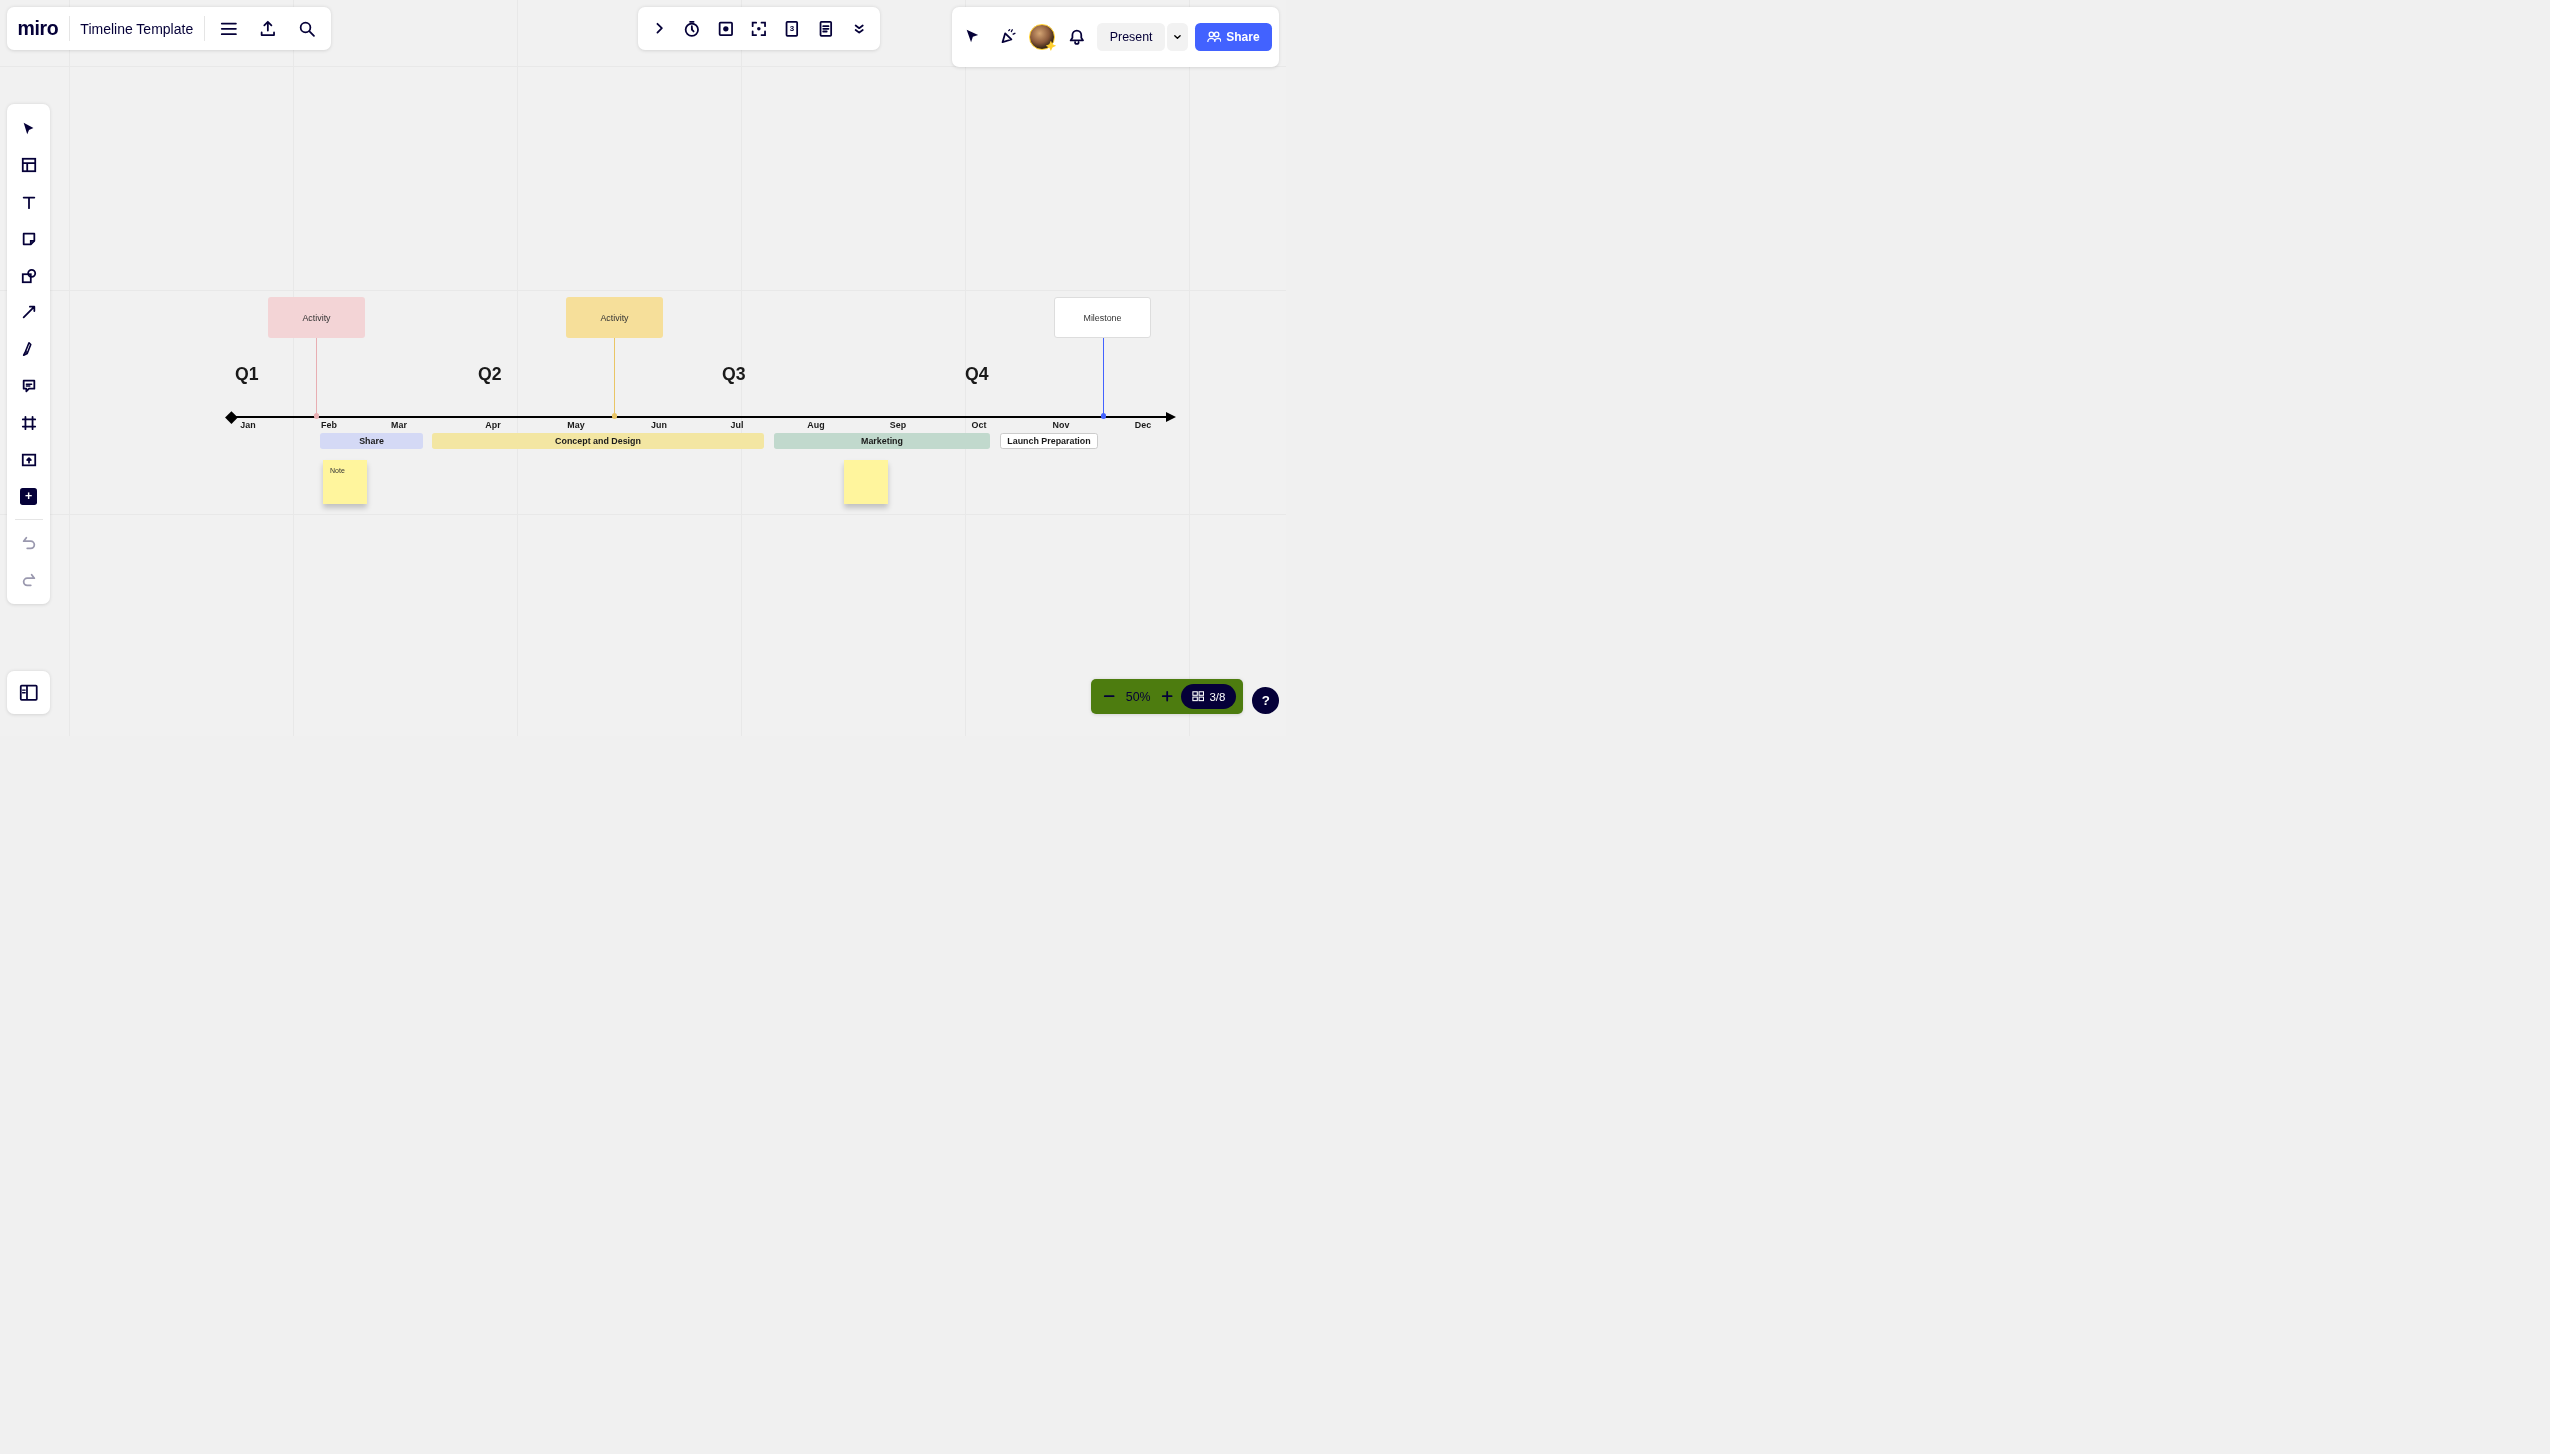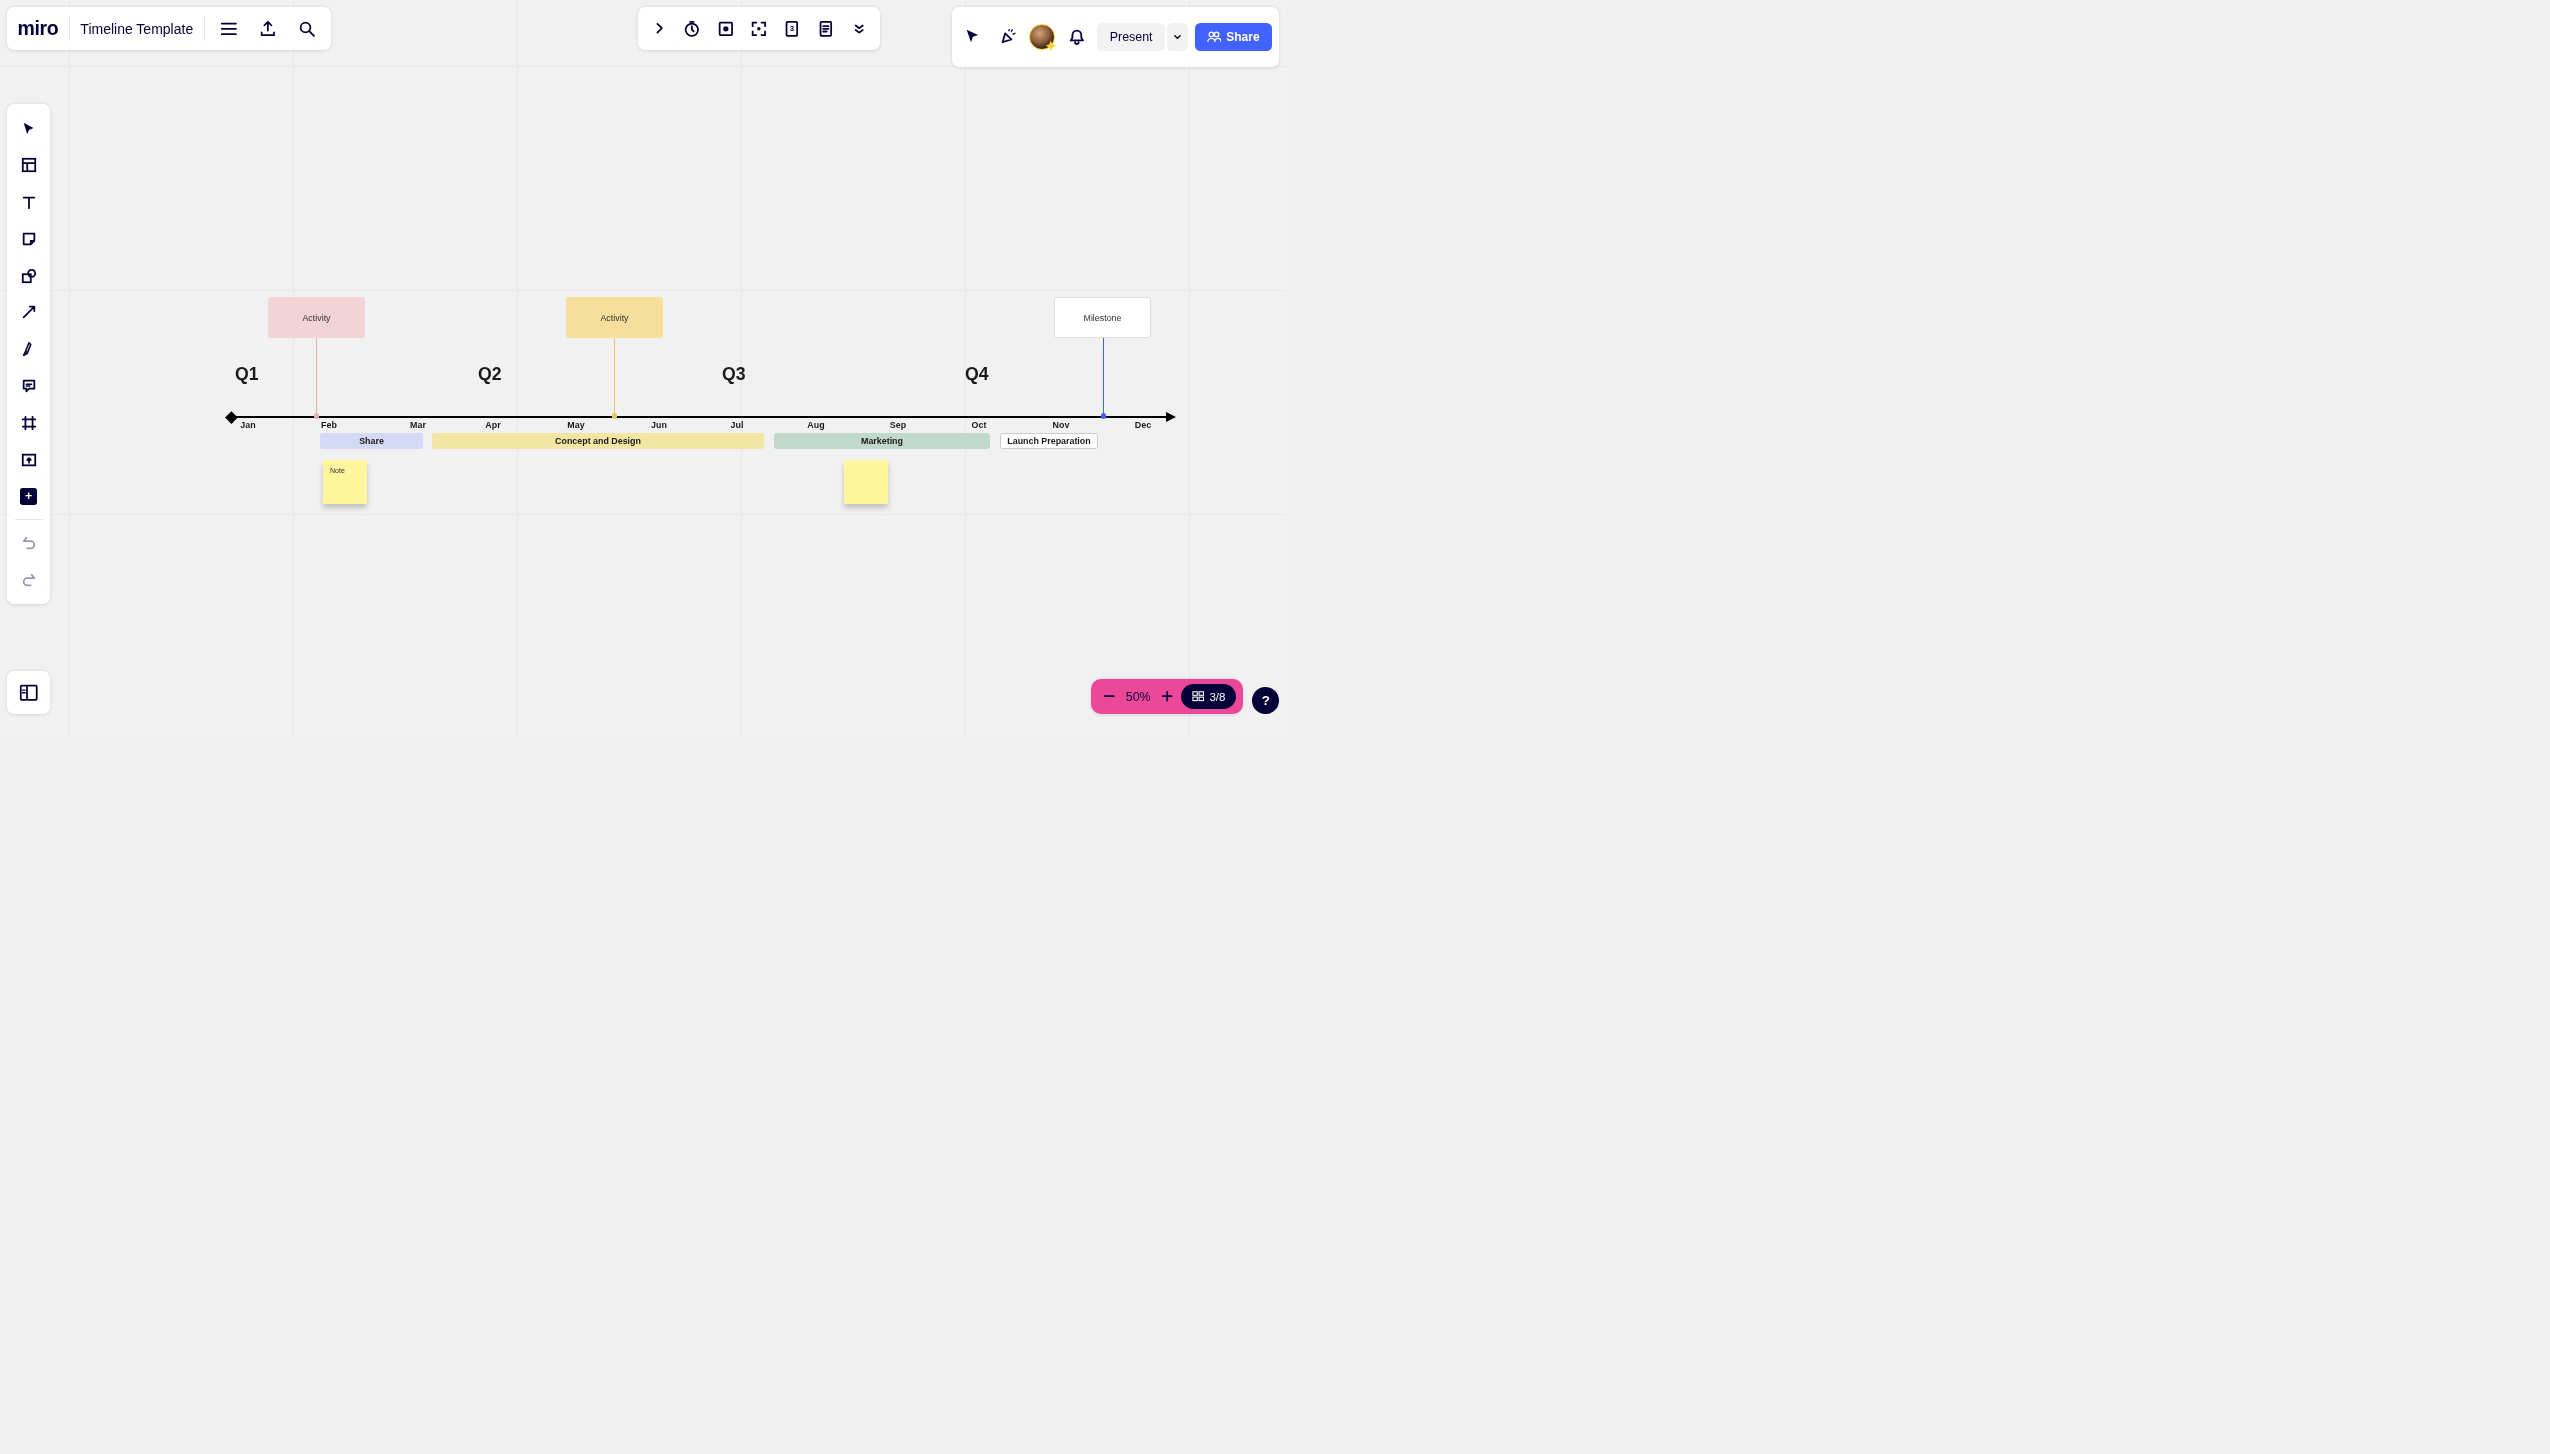--- a/index.html
+++ b/index.html
@@ -207,22 +207,22 @@
   align-items: center;
   justify-content: center;
   cursor: pointer;
 }
 
 
 .bottom-right-panel {
   position: absolute;
   bottom: 22px;
   right: 43px;
-  background: #ec4899;
-  border-radius: 10px;
+  background: #4d7c0f;
+  border-radius: 5px;
   box-shadow: 0 0.9px 3.5px rgba(0,0,0,0.12);
   display: flex;
   align-items: center;
   height: 35px;
   padding: 0 7px;
   gap: 3px;
 }
 .zoom-text {
   font-size: 12.4px;
   color: #050038;
@@ -584,21 +584,21 @@
 <div class="timeline-wrap">
   <div class="quarter-labels" id="quarter-labels">
       <div class="quarter-label" style="left: 8.9px;">Q1</div>
       <div class="quarter-label" style="left: 252px;">Q2</div>
       <div class="quarter-label" style="left: 496px;">Q3</div>
       <div class="quarter-label" style="left: 739px;">Q4</div>
     </div>
   <div class="month-labels" id="month-labels">
       <div class="month-label" style="left: 22px;">Jan</div>
       <div class="month-label" style="left: 103px;">Feb</div>
-      <div class="month-label" style="left: 192px;">Mar</div>
+      <div class="month-label" style="left: 173px;">Mar</div>
       <div class="month-label" style="left: 267px;">Apr</div>
       <div class="month-label" style="left: 350px;">May</div>
       <div class="month-label" style="left: 433px;">Jun</div>
       <div class="month-label" style="left: 511px;">Jul</div>
       <div class="month-label" style="left: 590px;">Aug</div>
       <div class="month-label" style="left: 672px;">Sep</div>
       <div class="month-label" style="left: 753px;">Oct</div>
       <div class="month-label" style="left: 835px;">Nov</div>
       <div class="month-label" style="left: 917px;">Dec</div>
     </div>

